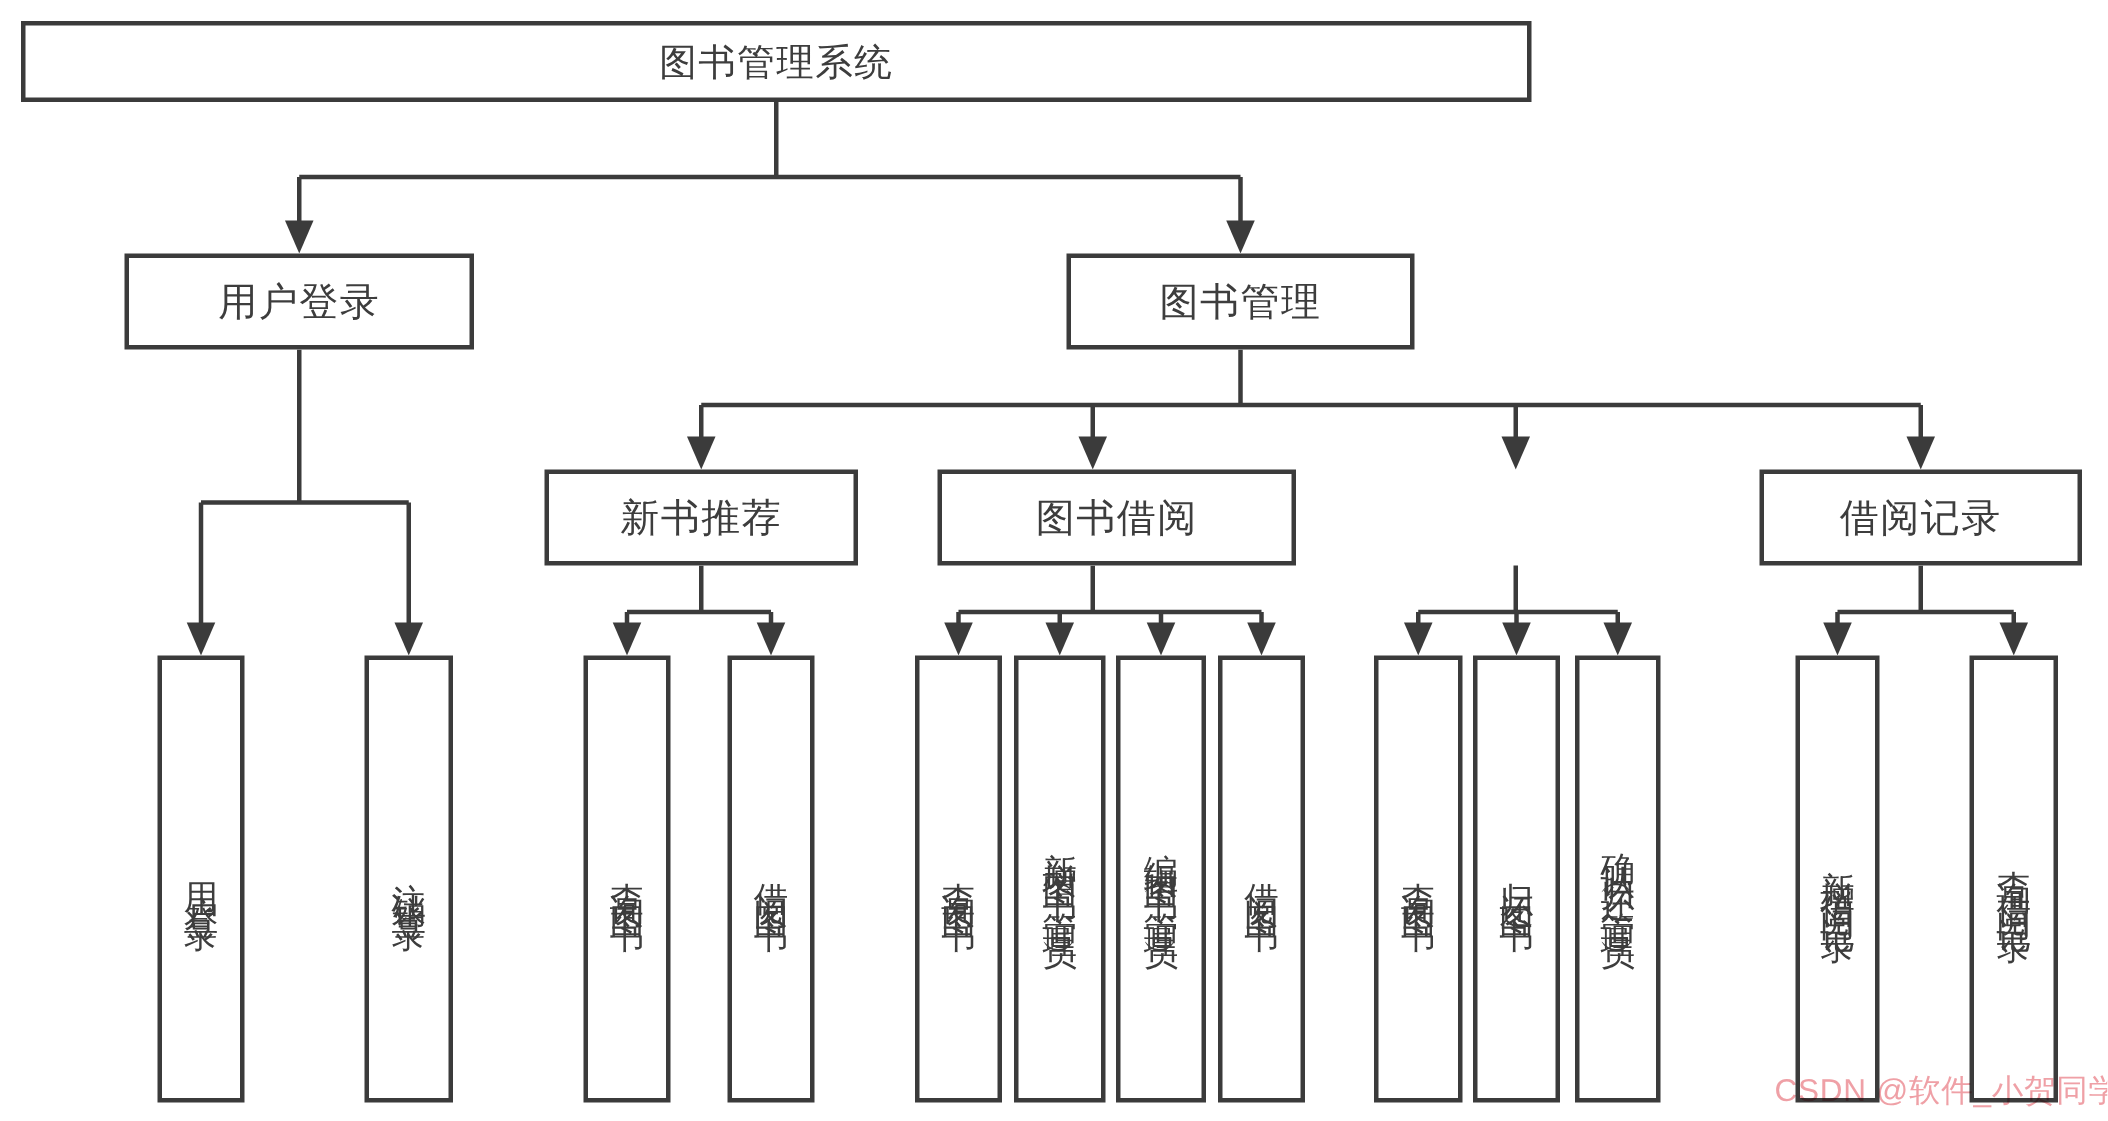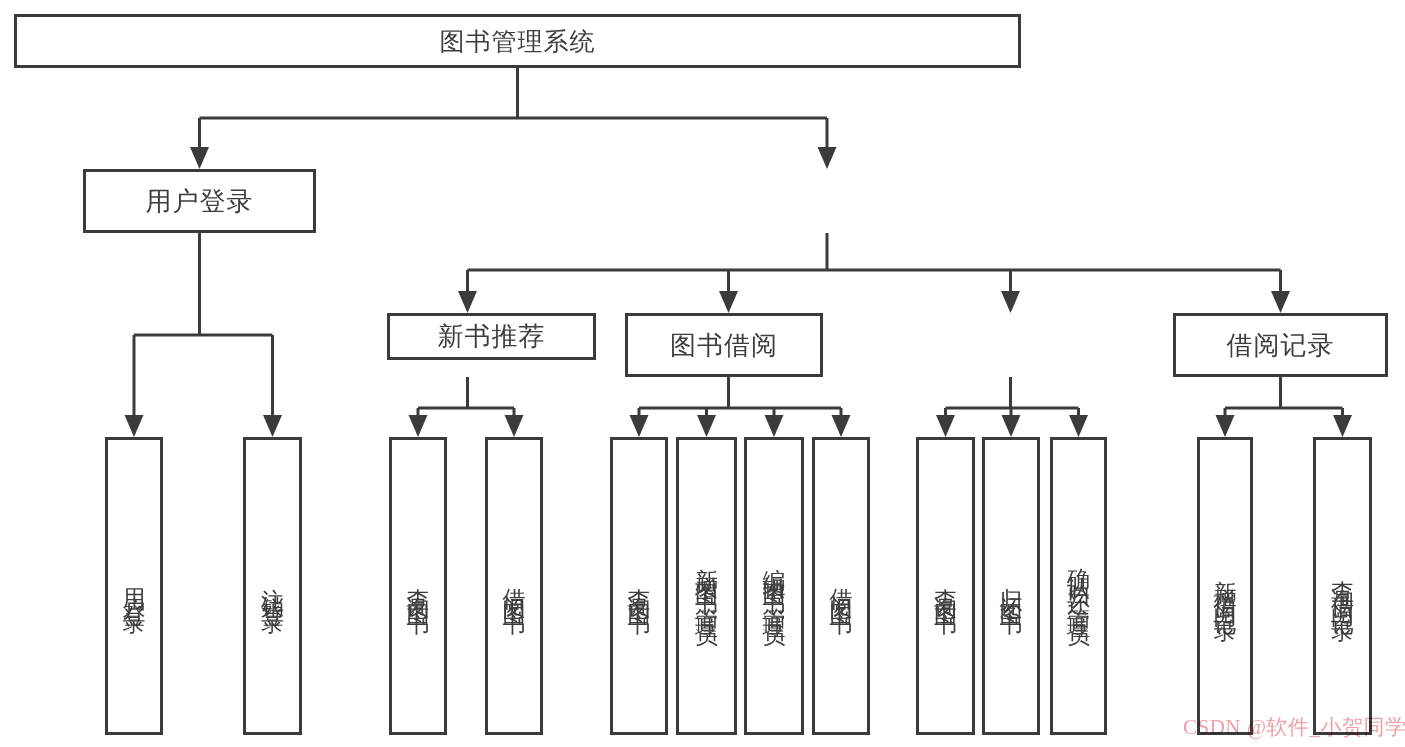--- a/index.html
+++ b/index.html
@@ -6,21 +6,21 @@
     --line:#3b3b3b;
     --text:#3d3d3d;
     --bg:#ffffff;
     --wm:#efa0a6;
   }
   html,body{margin:0;padding:0;background:var(--bg);}
   .stage{
     position:relative;
     width:1405px;height:747px;
     background:var(--bg);
-    font-family:Liberation Serif, serif;
+    font-family:Liberation Sans, sans-serif;
     overflow:hidden;
   }
   .wires{position:absolute;left:0;top:0;z-index:1;}
   .wires path{stroke:var(--line);stroke-width:3;fill:none;}
   .wires polygon{fill:var(--line);stroke:none;}
   .box{
     position:absolute;z-index:2;
     box-sizing:border-box;
     border:3px solid var(--line);
     background:var(--bg);
@@ -124,23 +124,24 @@
       <path d="M1225 408 V418"></path>
       <polygon points="1215.5,415 1234.5,415 1225,437"></polygon>
       <path d="M1342.5 408 V418"></path>
       <polygon points="1333,415 1352,415 1342.5,437"></polygon>
     </g>
   </svg>
 
   <div class="box h root" style="left:14px;top:14px;width:1007px;height:54px;">图书管理系统</div>
 
   <div class="box h" style="left:83px;top:169px;width:233px;height:64px;">用户登录</div>
+  <div class="box h" style="left:711px;top:169px;width:232px;height:64px;">图书管理</div>
 
-  <div class="box h" style="left:363px;top:313px;width:209px;height:47px;margin-left:24px;">新书推荐</div>
-  <div class="box h" style="left:625px;top:313px;width:198px;height:64px;">图书借阅</div>
+  <div class="box h" style="left:363px;top:313px;width:209px;height:64px;">新书推荐</div>
+  <div class="box h" style="left:625px;top:313px;width:239px;height:64px;">图书借阅</div>
   <div class="box h" style="left:1173px;top:313px;width:215px;height:64px;">借阅记录</div>
 
   <div class="box v" style="left:105px;top:437px;width:58px;height:298px;">
     <span>用户登录</span>
   </div>
   <div class="box v" style="left:243px;top:437px;width:59px;height:298px;">
     <span>注销登录</span>
   </div>
   <div class="box v" style="left:389px;top:437px;width:58px;height:298px;">
     <span>查询图书</span>

